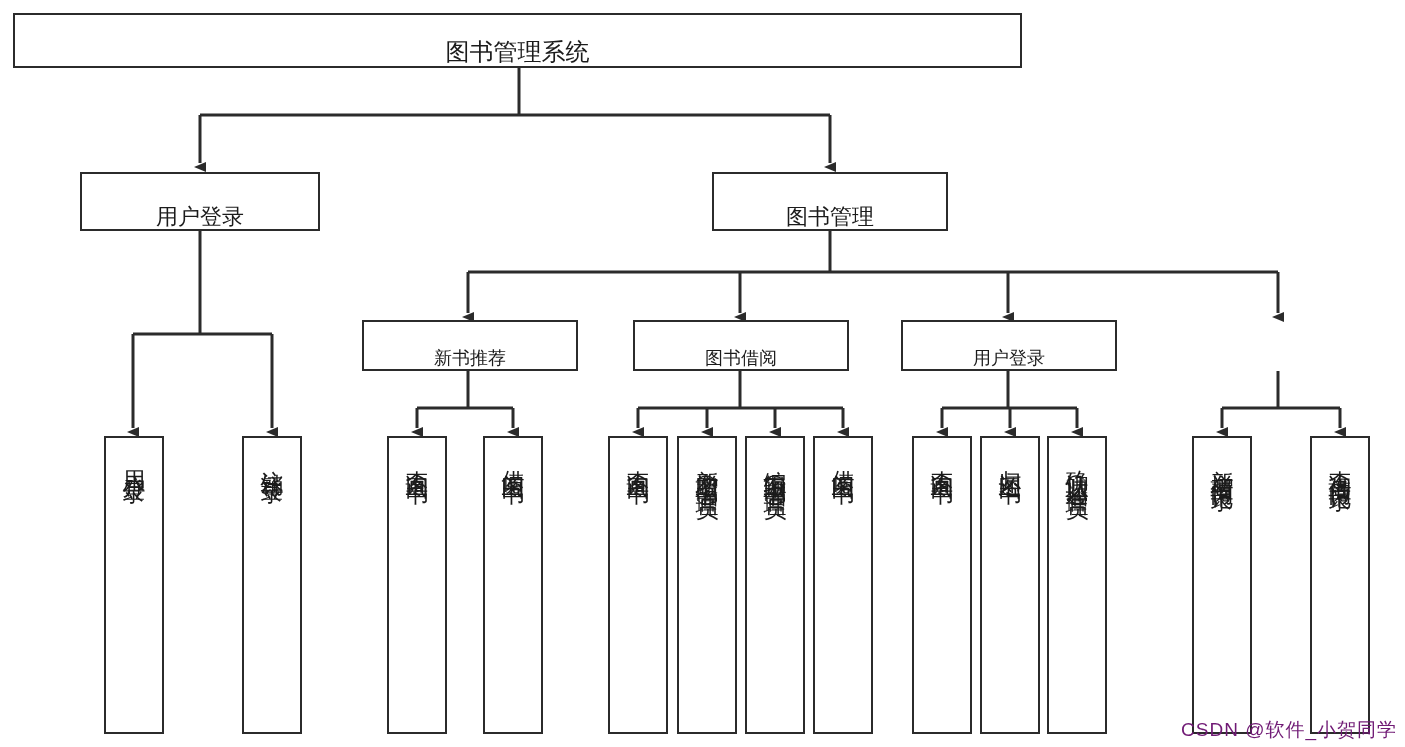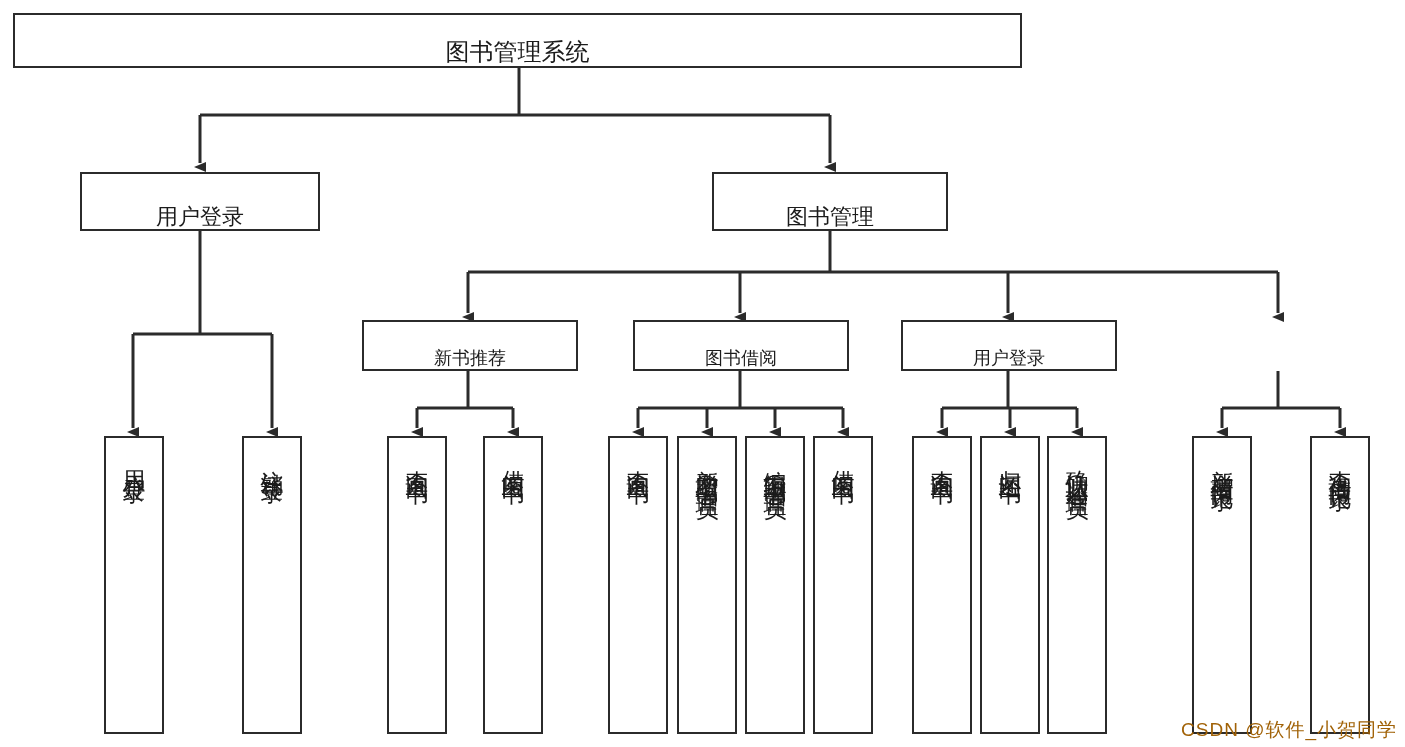--- a/index.html
+++ b/index.html
@@ -56,21 +56,21 @@
     letter-spacing:4px;
     line-height:1;
     white-space:nowrap;
   }
   
   #watermark{
     position:absolute;
     right:8px;
     bottom:4px;
     font-size:19px;
-    color:#a16207;
+    color:#701a75;
     letter-spacing:1px;
     white-space:nowrap;
     user-select:none;
   }
 </style>
 </head>
 <body>
 
 <div id="canvas">
 

